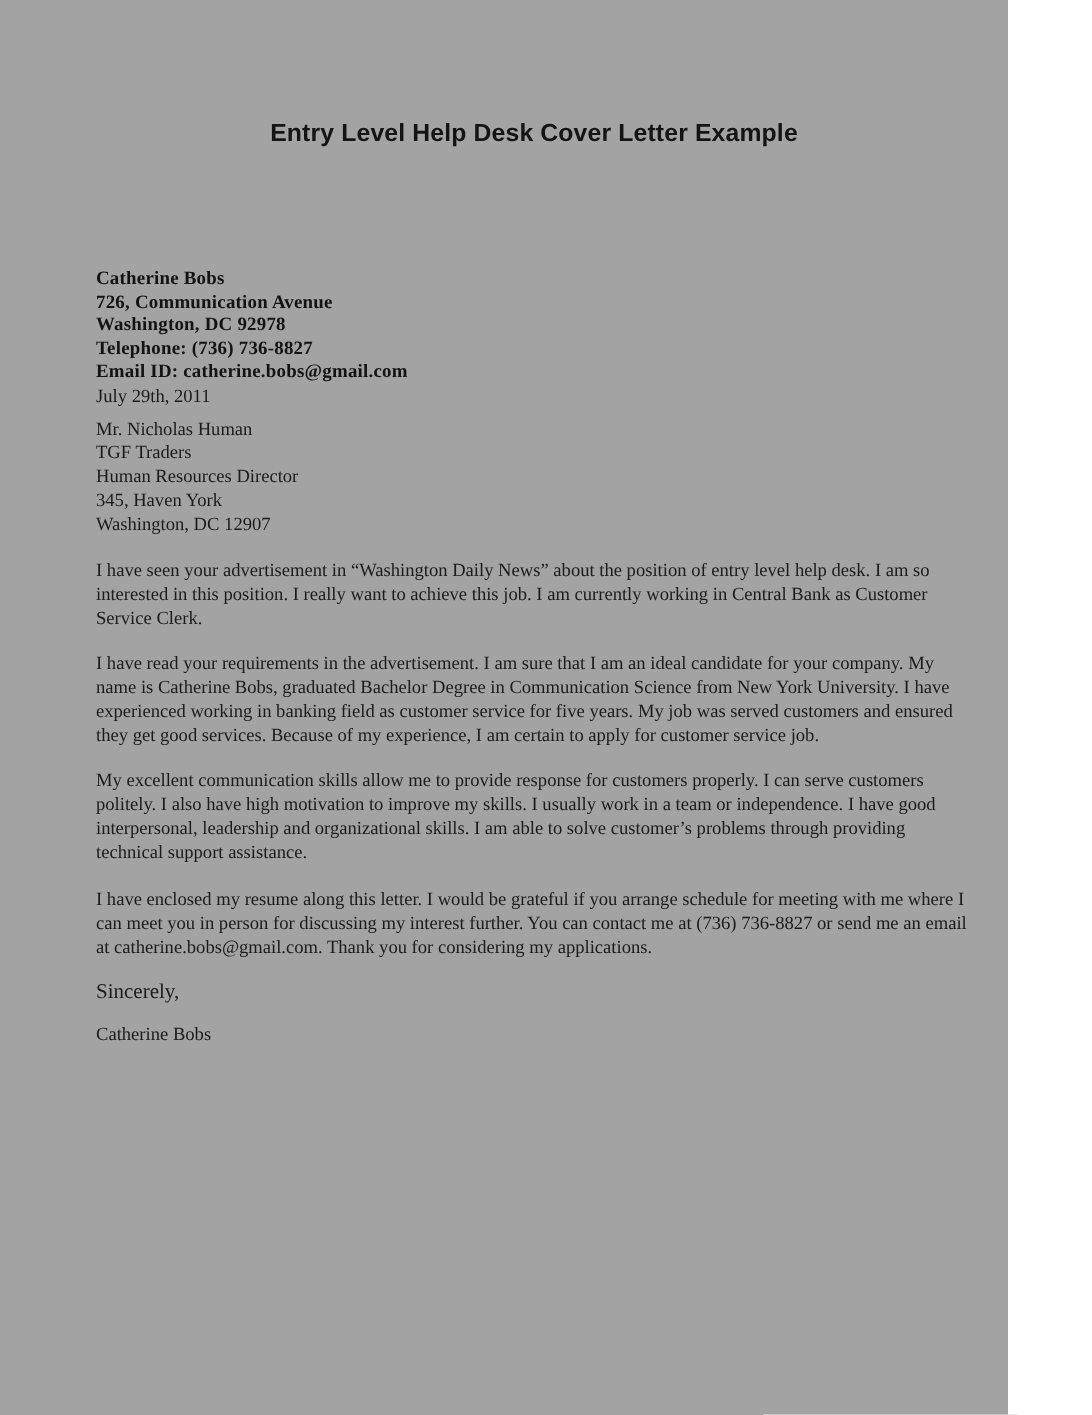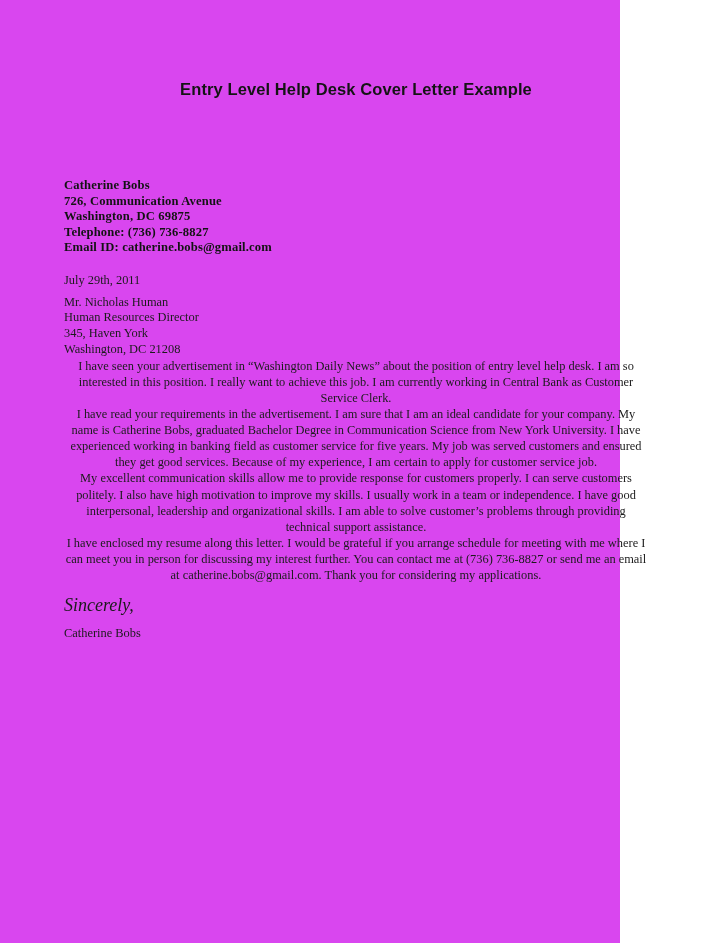--- a/index.html
+++ b/index.html
@@ -14,23 +14,23 @@
     overflow: hidden;
     font-family: "Liberation Serif", "DejaVu Serif", serif;
     color: #1b1b1b;
     -webkit-font-smoothing: antialiased;
   }
 
   .page {
     position: absolute;
     left: 0;
     top: 0;
-    width: 620px;
+    width: 672px;
     height: 943px;
-    background: #d946ef;
+    background: #a3a3a3;
   }
 
   
   .doc-title {
     position: absolute;
     left: 64px;
     top: 80px;
     width: 584px;
     text-align: center;
     font-family: "Liberation Sans", "DejaVu Sans", sans-serif;
@@ -54,83 +54,84 @@
     font-size: 12.6px;
     line-height: 15.6px;
     letter-spacing: 0.15px;
     color: #131313;
   }
   .sender-line {
     white-space: nowrap;
   }
 
   .date-line {
-    margin-top: 17px;
+    margin-top: 1px;
     font-size: 12.4px;
     line-height: 15.6px;
   }
 
   .recipient-block {
     margin-top: 6px;
     font-size: 12.4px;
     line-height: 15.8px;
   }
   .recipient-line {
     white-space: nowrap;
   }
 
   .salutation {
     margin-top: 15px;
     font-size: 12.4px;
     line-height: 15.8px;
   }
 
   .body-paragraph {
+    margin-top: 14px;
     font-size: 12.4px;
     line-height: 16.1px;
-    text-align: center;
+    text-align: left;
     color: #1b1b1b;
   }
 
   .closing {
     margin-top: 15px;
-    font-size: 18px;
+    font-size: 14px;
     line-height: 15.8px;
-    font-style: italic;
   }
   .signature {
     margin-top: 12px;
     font-size: 12.4px;
     line-height: 15.8px;
   }
 </style>
 </head>
 <body>
 
 <div class="page">
 
   <div class="doc-title">Entry Level Help Desk Cover Letter Example</div>
 
   <div class="letter">
 
     <div class="sender-block">
       <div class="sender-line">Catherine Bobs</div>
       <div class="sender-line">726, Communication Avenue</div>
-      <div class="sender-line">Washington, DC 69875</div>
+      <div class="sender-line">Washington, DC 92978</div>
       <div class="sender-line">Telephone: (736) 736-8827</div>
       <div class="sender-line">Email ID: catherine.bobs@gmail.com</div>
     </div>
 
     <div class="date-line">July 29th, 2011</div>
 
     <div class="recipient-block">
       <div class="recipient-line">Mr. Nicholas Human</div>
+      <div class="recipient-line">TGF Traders</div>
       <div class="recipient-line">Human Resources Director</div>
       <div class="recipient-line">345, Haven York</div>
-      <div class="recipient-line">Washington, DC 21208</div>
+      <div class="recipient-line">Washington, DC 12907</div>
     </div>
 
 
     <div class="body-paragraph">I have seen your advertisement in “Washington Daily News” about the position of entry level help desk. I am so interested in this position. I really want to achieve this job. I am currently working in Central Bank as Customer Service Clerk.</div>
     <div class="body-paragraph">I have read your requirements in the advertisement. I am sure that I am an ideal candidate for your company. My name is Catherine Bobs, graduated Bachelor Degree in Communication Science from New York University. I have experienced working in banking field as customer service for five years. My job was served customers and ensured they get good services. Because of my experience, I am certain to apply for customer service job.</div>
     <div class="body-paragraph">My excellent communication skills allow me to provide response for customers properly. I can serve customers politely. I also have high motivation to improve my skills. I usually work in a team or independence. I have good interpersonal, leadership and organizational skills. I am able to solve customer’s problems through providing technical support assistance.</div>
     <div class="body-paragraph">I have enclosed my resume along this letter. I would be grateful if you arrange schedule for meeting with me where I can meet you in person for discussing my interest further. You can contact me at (736) 736-8827 or send me an email at catherine.bobs@gmail.com. Thank you for considering my applications.</div>
 
     <div class="closing">Sincerely,</div>
     <div class="signature">Catherine Bobs</div>

